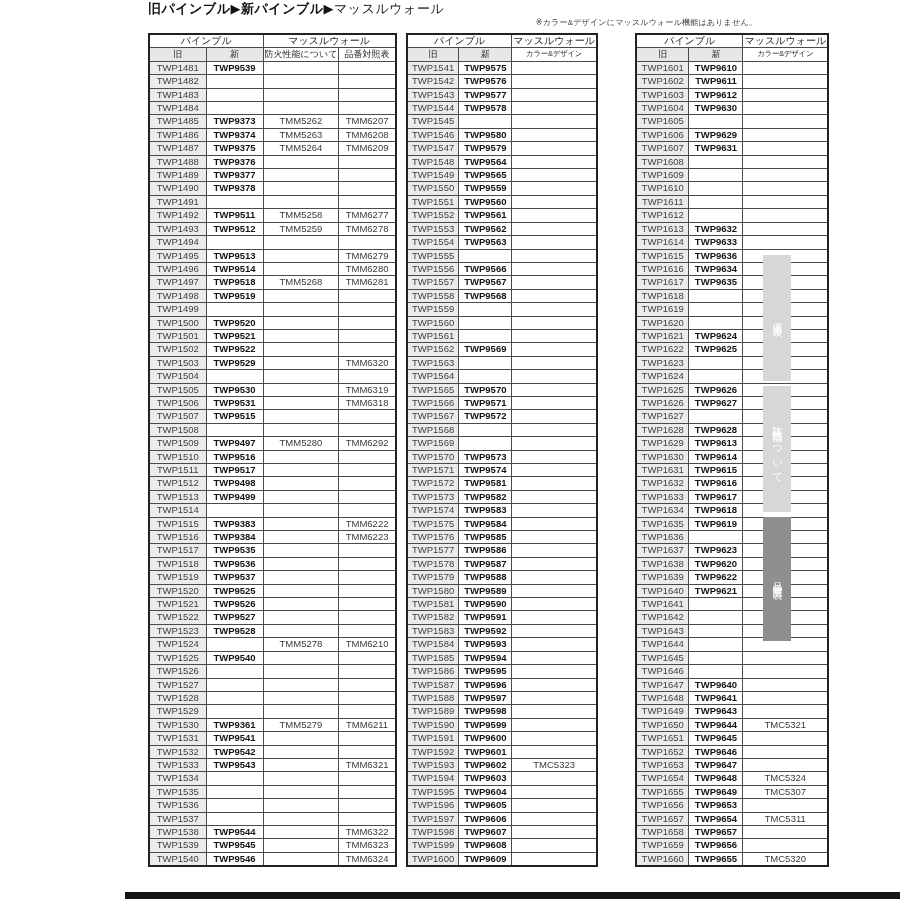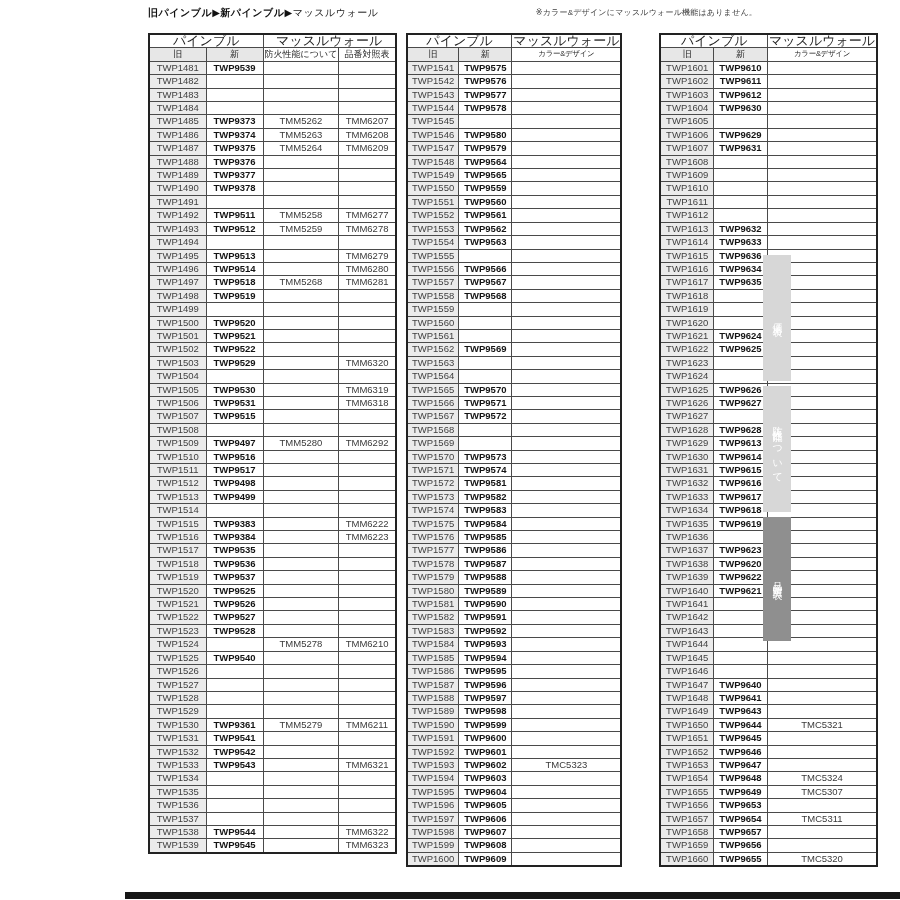--- a/index.html
+++ b/index.html
@@ -1,45 +1,45 @@
 <!DOCTYPE html>
 <html><head>
 <meta charset="utf-8">
 <style>
   html,body{margin:0;padding:0;}
   body{
     width:900px;height:900px;position:relative;background:#ffffff;
     font-family:"Liberation Sans","DejaVu Sans",sans-serif;overflow:hidden;
   }
   .page-title{
-    position:absolute;left:148px;top:6px;font-size:10px;letter-spacing:.5px;color:#111;
+    position:absolute;left:148px;top:0;font-size:13px;letter-spacing:.5px;color:#111;
     white-space:nowrap;
   }
   .page-title .strong{font-weight:700;}
   .page-title .light{font-weight:400;color:#222;}
   .top-note{
-    position:absolute;top:7px;right:143px;font-size:8px;color:#3c3c3c;letter-spacing:.2px;
+    position:absolute;top:17px;right:143px;font-size:8px;color:#3c3c3c;letter-spacing:.2px;
   }
   .tables-wrap{position:absolute;left:148px;top:33px;display:flex;}
   table{
     border-collapse:collapse;table-layout:fixed;
     border:2px solid #222;
     background:#fff;
     align-self:flex-start;
   }
   #table-0{margin-right:9px;}
   #table-1{margin-right:37px;}
   th,td{
     border:1px solid #4a4a4a;
     height:12.4px;line-height:12.4px;padding:0 1px;
     font-size:9.5px;text-align:center;overflow:hidden;white-space:nowrap;
     color:#3a3a3a;
   }
   th{font-weight:400;color:#1e1e1e;}
-  th.group{font-size:13px;background:#fff;}
+  th.group{font-size:10px;background:#fff;}
   th.sub{font-size:9px;}
   th.sub.shade{background:#e7e7e7;}
   th.sub.small{font-size:7.5px;letter-spacing:-0.3px;}
   td.old{background:#ebebeb;color:#3f3f3f;}
   td.new{font-weight:700;color:#141414;}
   .side-tabs{position:absolute;left:763px;top:255px;width:28px;}
   .side-tab{
     width:28px;display:flex;align-items:center;justify-content:center;
     color:#ffffff;font-size:10px;
     writing-mode:vertical-rl;text-orientation:upright;letter-spacing:2px;
@@ -431,20 +431,26 @@
           <td class="new">TWP9544</td>
           <td class=""></td>
           <td class="">TMM6322</td>
         </tr>
         <tr>
           <td class="old">TWP1539</td>
           <td class="new">TWP9545</td>
           <td class=""></td>
           <td class="">TMM6323</td>
         </tr>
+        <tr>
+          <td class="old">TWP1540</td>
+          <td class="new">TWP9546</td>
+          <td class=""></td>
+          <td class="">TMM6324</td>
+        </tr>
       </tbody>
   </table>
   <table id="table-1">
     <colgroup>
       <col style="width:52px">
         <col style="width:53px">
         <col style="width:50px">
     </colgroup>
     <thead>
         <tr>

